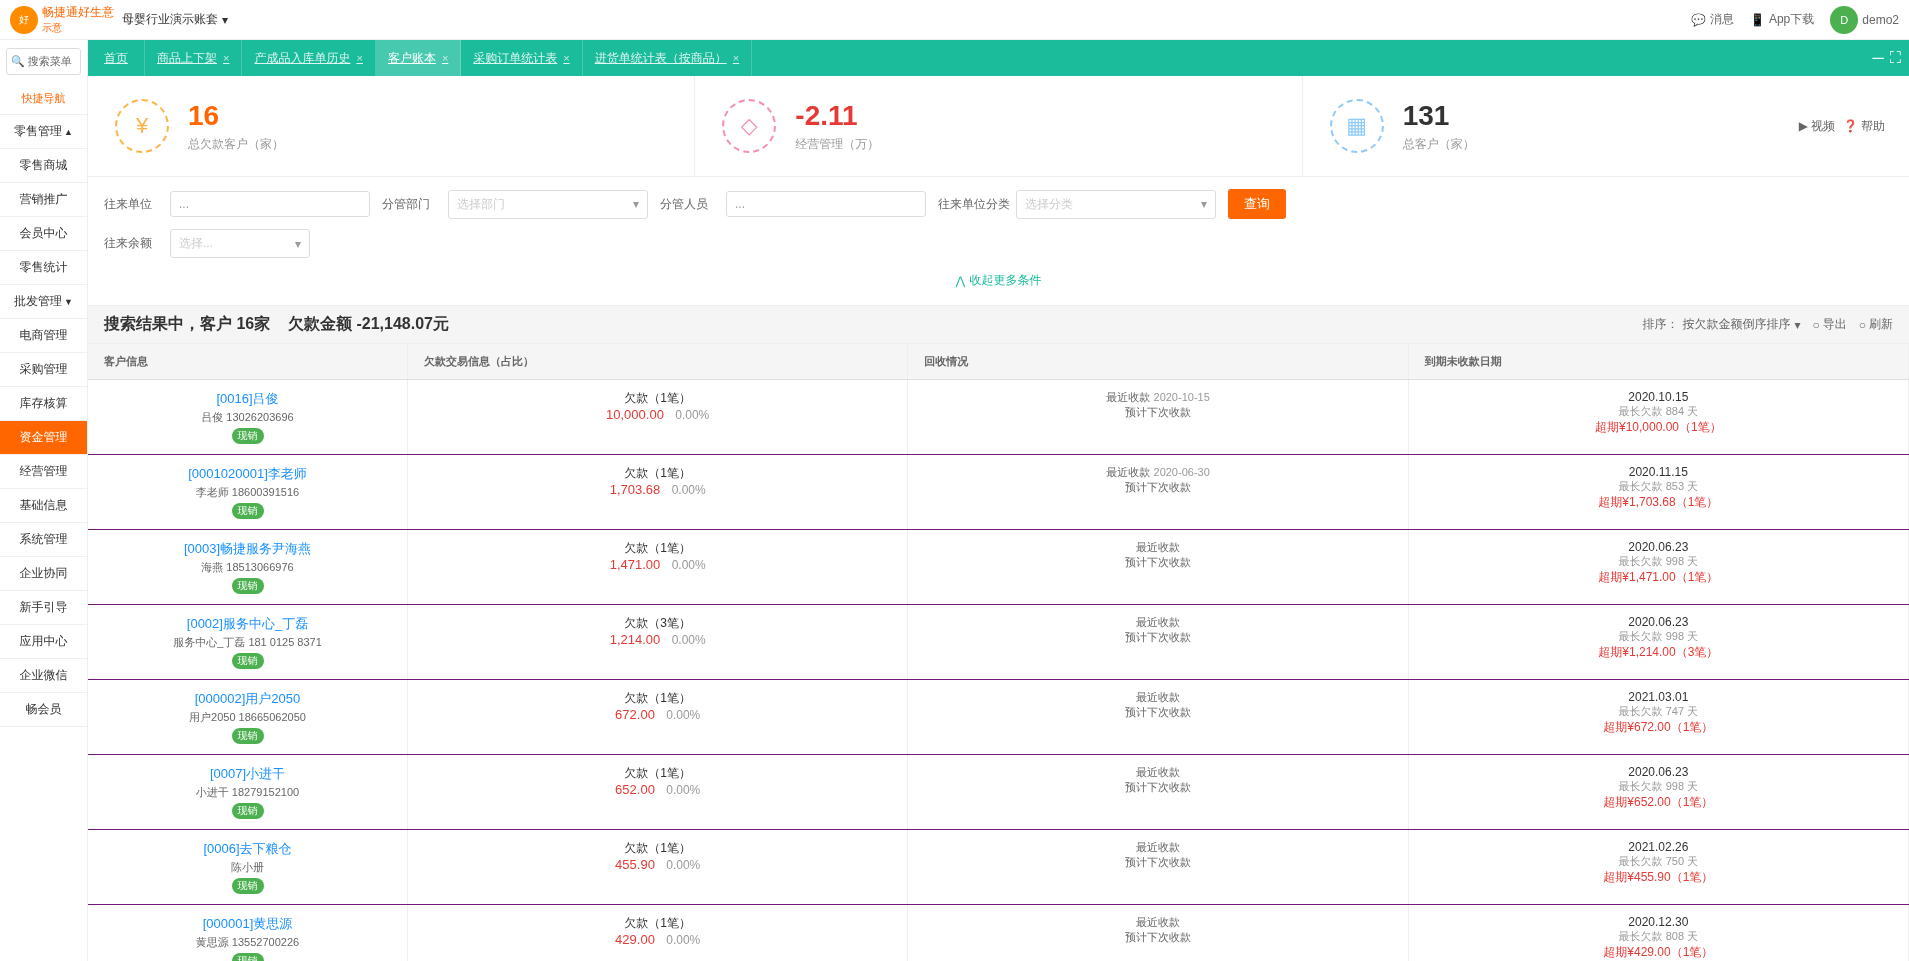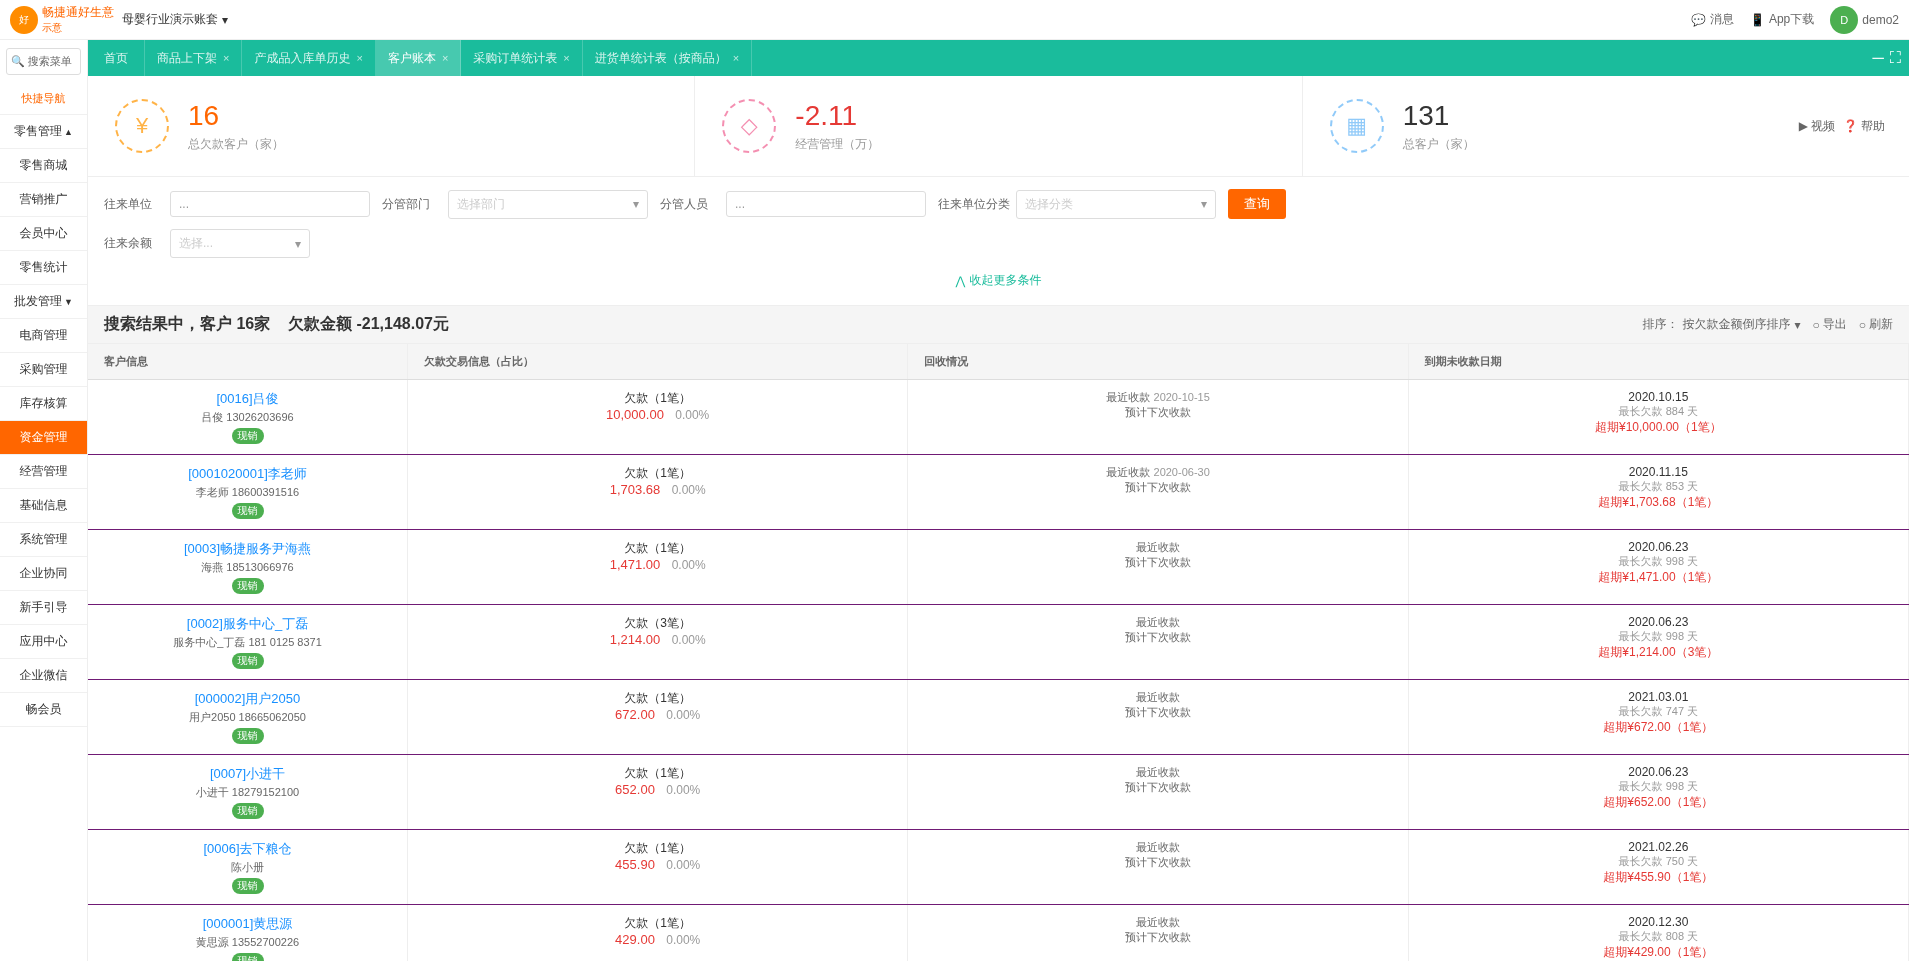--- a/index.html
+++ b/index.html
@@ -26,40 +26,40 @@
     .sidebar-item { padding: 8px 4px; text-align: center; cursor: pointer; font-size: 12px; color: #333; border-bottom: 1px solid #f0f0f0; }
     .sidebar-item.active { background: #ff6600; color: white; }
     .sidebar-item.has-arrow { display: flex; align-items: center; justify-content: center; gap: 2px; }
     .quick-nav { color: #ff6600; font-size: 11px; }
 
     
     .content-area { flex: 1; display: flex; flex-direction: column; overflow: hidden; }
     
     
     .tab-bar { display: flex; align-items: center; background: #1abc9c; min-height: 36px; padding: 0; overflow-x: auto; }
-    .tab-item { display: flex; align-items: center; gap: 4px; padding: 0 12px; height: 36px; font-size: 12px; color: rgba(255,255,255,0.85); cursor: pointer; white-space: nowrap; border-right: 1px solid rgba(255,255,255,0.2); }
+    .tab-item { display: flex; align-items: center; gap: 4px; padding: 0 12px; height: 36px; font-size: 12px; color: rgba(255,255,255,0.85); cursor: pointer; white-space: nowrap; border-right: 1px solid rgba(255,255,255,0.2); text-decoration: underline; }
     .tab-item.active { background: rgba(255,255,255,0.2); color: white; }
     .tab-item:first-child { padding: 0 16px; }
     .tab-close { color: rgba(255,255,255,0.7); margin-left: 2px; cursor: pointer; font-size: 11px; }
     .tab-bar-actions { margin-left: auto; display: flex; align-items: center; padding: 0 8px; gap: 6px; }
     .tab-bar-btn { color: white; cursor: pointer; font-size: 16px; }
 
     
     .page-content { flex: 1; overflow-y: auto; padding: 0; background: #f5f5f5; }
     
     
     .stats-row { display: flex; background: white; border-bottom: 1px solid #eee; }
     .stat-card { flex: 1; padding: 20px 24px; display: flex; align-items: center; gap: 16px; border-right: 1px solid #eee; }
     .stat-icon-wrap { width: 60px; height: 60px; display: flex; align-items: center; justify-content: center; }
     .stat-icon-circle { width: 54px; height: 54px; border-radius: 50%; border: 2px dashed; display: flex; align-items: center; justify-content: center; font-size: 22px; }
     .stat-icon-orange { border-color: #ffb347; color: #ffb347; }
     .stat-icon-pink { border-color: #f48fb1; color: #f48fb1; }
     .stat-icon-blue { border-color: #90caf9; color: #90caf9; }
     .stat-info { flex: 1; }
-    .stat-value { font-size: 28px; font-weight: normal; }
+    .stat-value { font-size: 28px; font-weight: bold; }
     .stat-value.red { color: #e53935; }
     .stat-value.orange { color: #ff6600; }
     .stat-value.dark { color: #333; }
     .stat-label { font-size: 12px; color: #999; margin-top: 4px; }
     .stat-card-right { margin-left: auto; display: flex; gap: 8px; font-size: 12px; color: #666; }
     .stat-action { display: flex; align-items: center; gap: 3px; cursor: pointer; color: #666; }
 
     
     .filter-area { background: white; padding: 12px 16px; border-bottom: 1px solid #eee; }
     .filter-row { display: flex; gap: 12px; align-items: center; margin-bottom: 10px; flex-wrap: wrap; }

